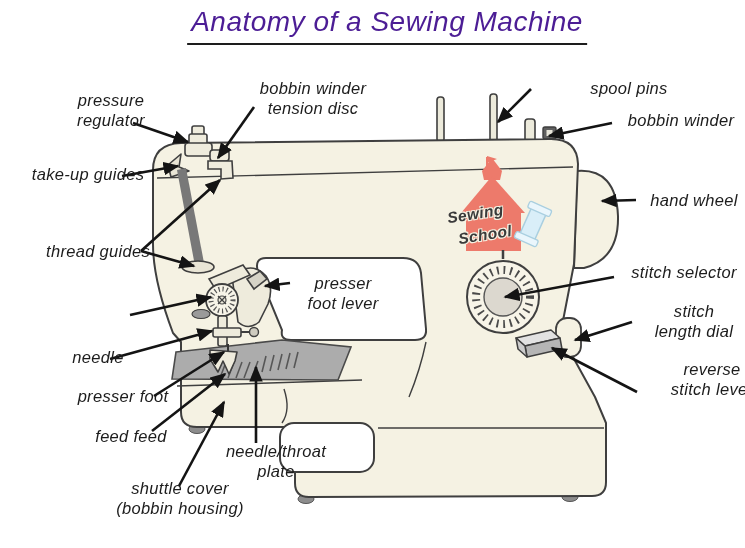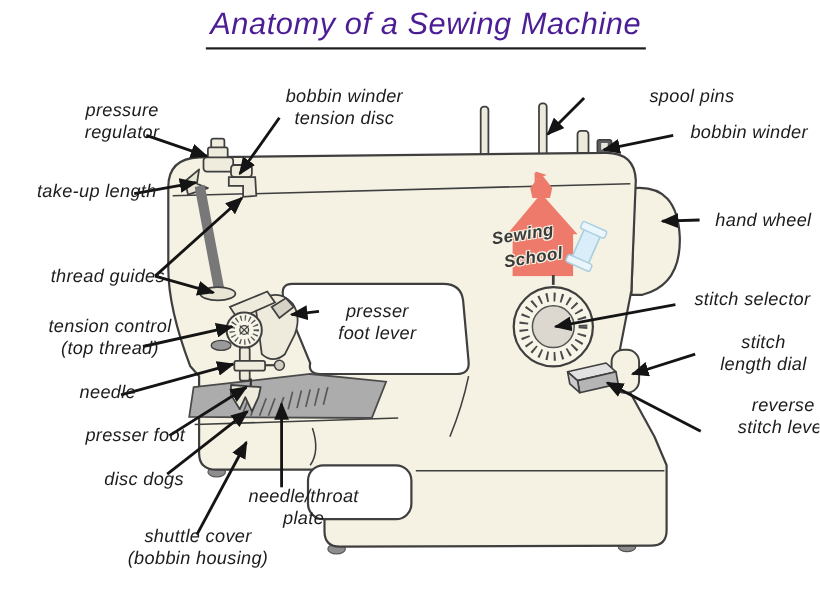--- a/index.html
+++ b/index.html
@@ -175,31 +175,27 @@
         <div>bobbin winder</div>
         <div>tension disc</div>
       </div>
       <div class="lbl" style="left: 569px; top: 78px; margin-left: 44px;">
         <div>spool pins</div>
       </div>
       <div class="lbl" style="left: 665px; top: 110px;">
         <div>bobbin winder</div>
       </div>
       <div class="lbl" style="left: 72px; top: 164px;">
-        <div>take-up length</div>
+        <div>take-up guides</div>
       </div>
       <div class="lbl" style="left: 678px; top: 190px;">
         <div>hand wheel</div>
       </div>
       <div class="lbl" style="left: 82px; top: 241px;">
         <div>thread guides</div>
-      </div>
-      <div class="lbl" style="left: 84px; top: 287px;">
-        <div>tension control</div>
-        <div>(top thread)</div>
       </div>
       <div class="lbl" style="left: 327px; top: 273px;">
         <div>presser</div>
         <div>foot lever</div>
       </div>
       <div class="lbl" style="left: 668px; top: 262px;">
         <div>stitch selector</div>
       </div>
       <div class="lbl" style="left: 678px; top: 301px;">
         <div>stitch</div>
@@ -209,21 +205,21 @@
         <div>reverse</div>
         <div>stitch lever</div>
       </div>
       <div class="lbl" style="left: 82px; top: 347px;">
         <div>needle</div>
       </div>
       <div class="lbl" style="left: 107px; top: 386px;">
         <div>presser foot</div>
       </div>
       <div class="lbl" style="left: 115px; top: 426px;">
-        <div>disc dogs</div>
+        <div>feed feed</div>
       </div>
       <div class="lbl" style="left: 260px; top: 441px;">
         <div>needle/throat</div>
         <div>plate</div>
       </div>
       <div class="lbl" style="left: 164px; top: 478px;">
         <div>shuttle cover</div>
         <div>(bobbin housing)</div>
       </div>
     </div>

